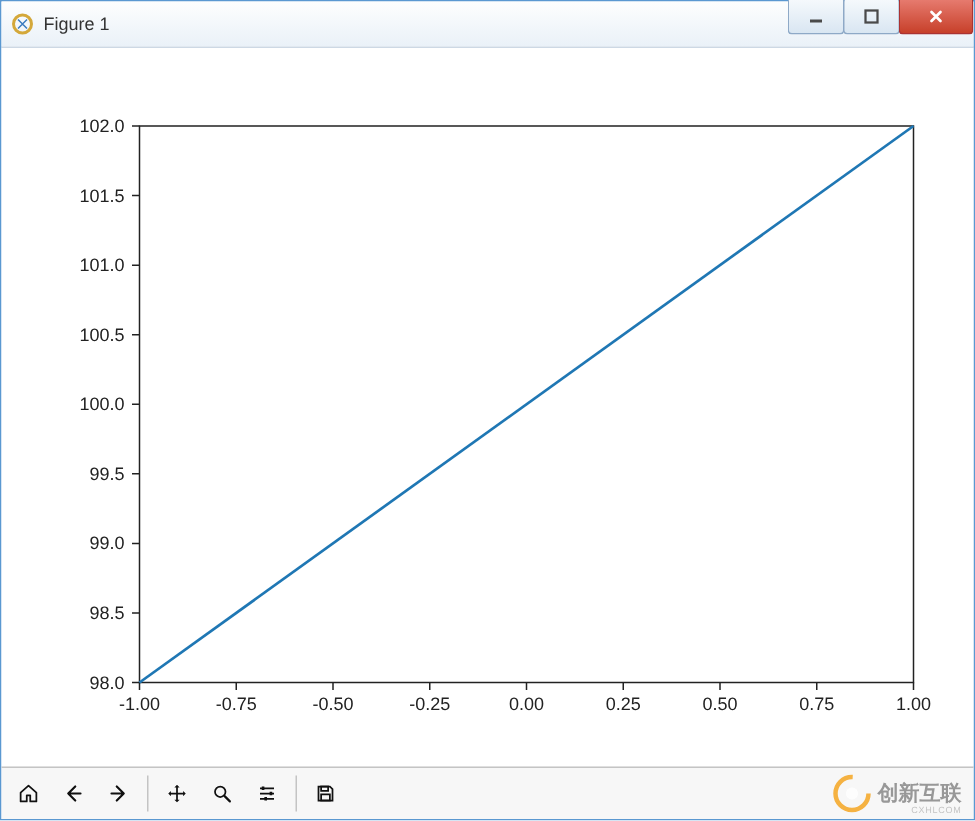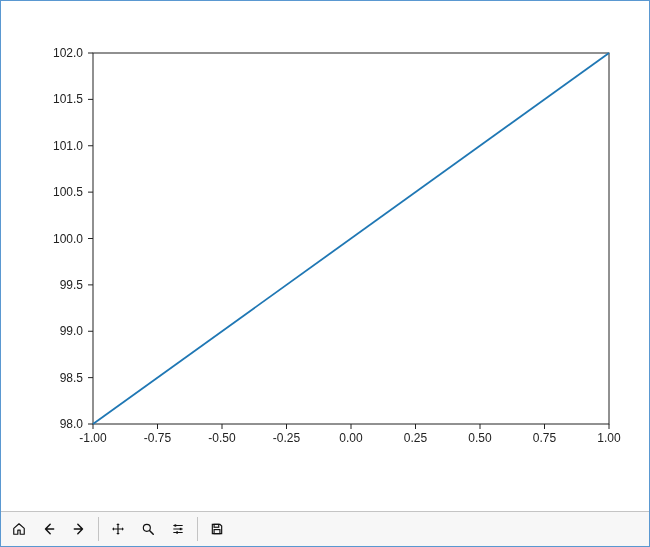--- a/index.html
+++ b/index.html
@@ -19,20 +19,47 @@
   .tb-sep{width:1px;height:24px;background:#c4c4c4;margin:0 3px;}
   .watermark{position:absolute;right:8px;bottom:4px;display:flex;align-items:center;gap:4px;opacity:.85;}
   .watermark .wm-text{font-size:14px;font-weight:600;color:#888;}
   .watermark .wm-sub{font-size:6px;color:#bbb;letter-spacing:.5px;position:absolute;right:0;bottom:-2px;}
 </style>
 </head>
 <body>
 
 <div class="window">
 
+  <div class="titlebar">
+    <span class="app-icon">
+      <svg width="16" height="16" viewBox="0 0 16 16">
+        <circle cx="8" cy="8" r="6" fill="none" stroke="#d4a83a" stroke-width="2"></circle>
+        <path d="M5 5 L11 11 M11 5 L5 11" stroke="#3a7abf" stroke-width="1"></path>
+      </svg>
+    </span>
+    <span class="title">Figure 1</span>
+    <span class="spacer"></span>
+    <div class="win-btns">
+      <div class="win-btn">
+        <svg width="12" height="12" viewBox="0 0 12 12">
+            <rect x="2" y="8" width="8" height="2" fill="currentColor"></rect>
+          </svg>
+      </div>
+      <div class="win-btn">
+        <svg width="12" height="12" viewBox="0 0 12 12">
+            <rect x="2" y="2" width="8" height="8" fill="none" stroke="currentColor" stroke-width="1.5"></rect>
+          </svg>
+      </div>
+      <div class="win-btn close">
+        <svg width="12" height="12" viewBox="0 0 12 12">
+            <path d="M3 3 L9 9 M9 3 L3 9" stroke="currentColor" stroke-width="1.8" stroke-linecap="round"></path>
+          </svg>
+      </div>
+    </div>
+  </div>
 
   <div class="client">
     <svg class="plot-svg" id="plot-svg" viewBox="0 0 648 481">
         <rect x="92" y="52" width="516" height="371" fill="#fff" stroke="#222" stroke-width="1"></rect>
         <line x1="92" y1="423" x2="92" y2="428" stroke="#222"></line>
         <text x="92" y="441" text-anchor="middle" font-size="12" fill="#222">-1.00</text>
         <line x1="156.5" y1="423" x2="156.5" y2="428" stroke="#222"></line>
         <text x="156.5" y="441" text-anchor="middle" font-size="12" fill="#222">-0.75</text>
         <line x1="221" y1="423" x2="221" y2="428" stroke="#222"></line>
         <text x="221" y="441" text-anchor="middle" font-size="12" fill="#222">-0.50</text>
@@ -108,15 +135,23 @@
     </button>
     <span class="tb-sep"></span>
     <button class="tb-btn" title="Save">
       <svg width="20" height="20" viewBox="0 0 24 24">
           <path d="M4 4 H17 L20 7 V20 H4 Z" fill="none" stroke="#111" stroke-width="2"></path>
           <rect x="7" y="4" width="8" height="5" fill="none" stroke="#111" stroke-width="2"></rect>
           <rect x="7" y="13" width="10" height="7" fill="none" stroke="#111" stroke-width="2"></rect>
         </svg>
     </button>
 
+    <div class="watermark">
+      <svg width="26" height="26" viewBox="0 0 26 26">
+        <circle cx="13" cy="13" r="11" fill="none" stroke="#f5a623" stroke-width="3" stroke-dasharray="52 17"></circle>
+        <circle cx="13" cy="13" r="4" fill="#fff"></circle>
+      </svg>
+      <span class="wm-text">创新互联</span>
+      <span class="wm-sub">CXHLCOM</span>
+    </div>
   </div>
 
 </div>
 
 </body></html>

